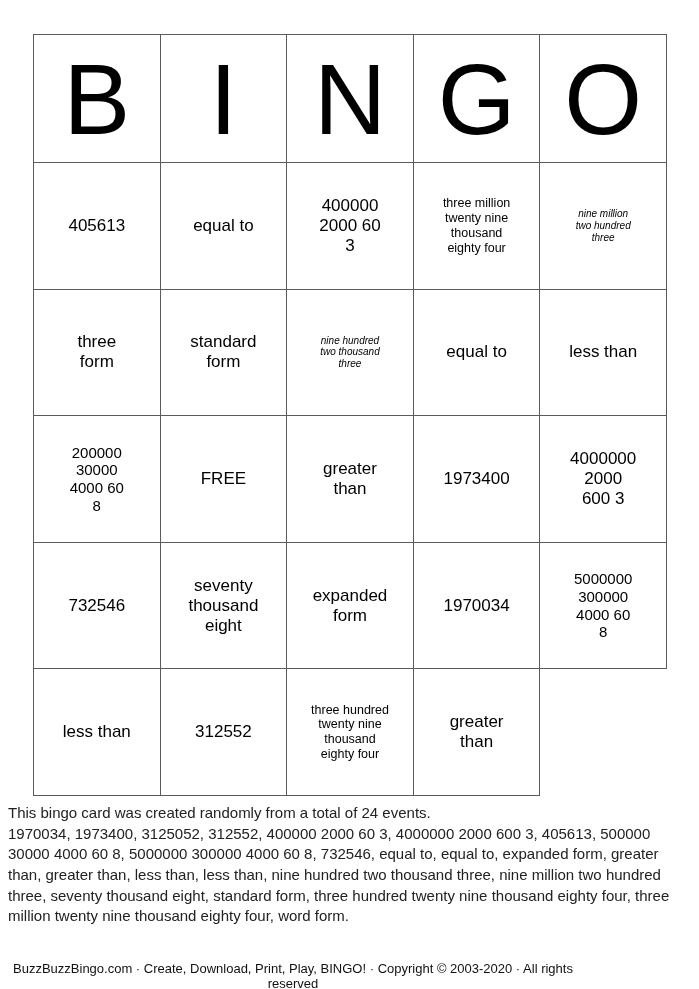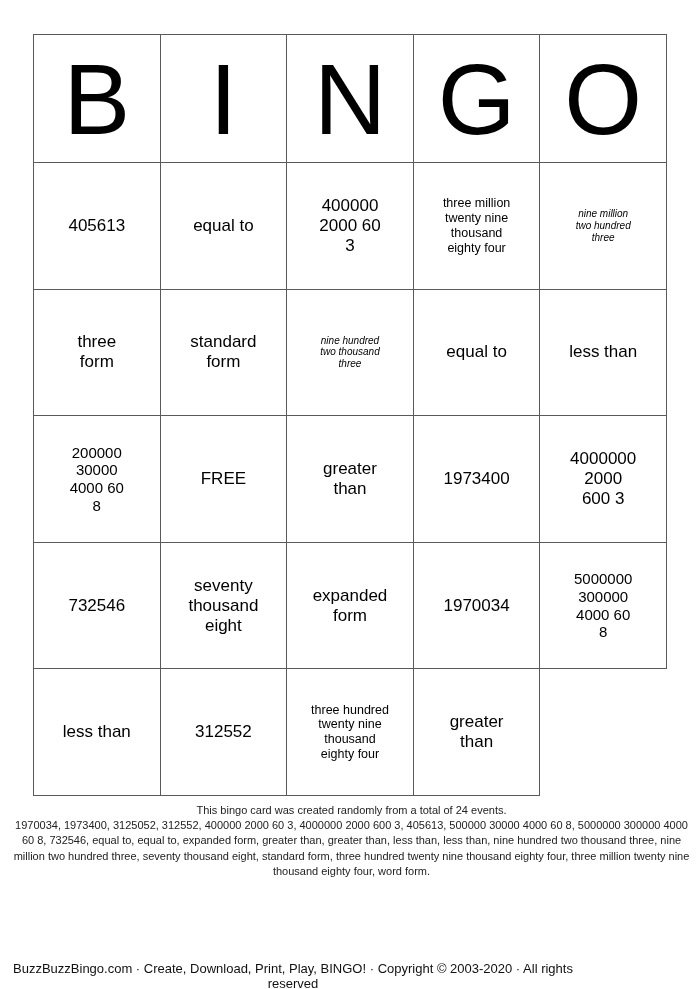--- a/index.html
+++ b/index.html
@@ -37,22 +37,22 @@
     font-size:100px;
     line-height:1;
     font-weight:400;
     letter-spacing:0;
   }
   .fs-xs{font-size:12.5px;}
   .fs-sm{font-size:10px;font-style:italic;}
   .fs-md{font-size:15px;}
   .info{
     position:absolute;left:8px;top:803px;width:687px;
-    font-size:11px;line-height:1.38;color:#222;
-    text-align:center;
+    font-size:15px;line-height:1.38;color:#222;
+    text-align:left;
   }
   .copyright{
     position:absolute;left:0;top:961px;width:586px;
     text-align:center;
     font-size:13px;color:#111;
   }
 </style>
 </head>
 <body>
 

